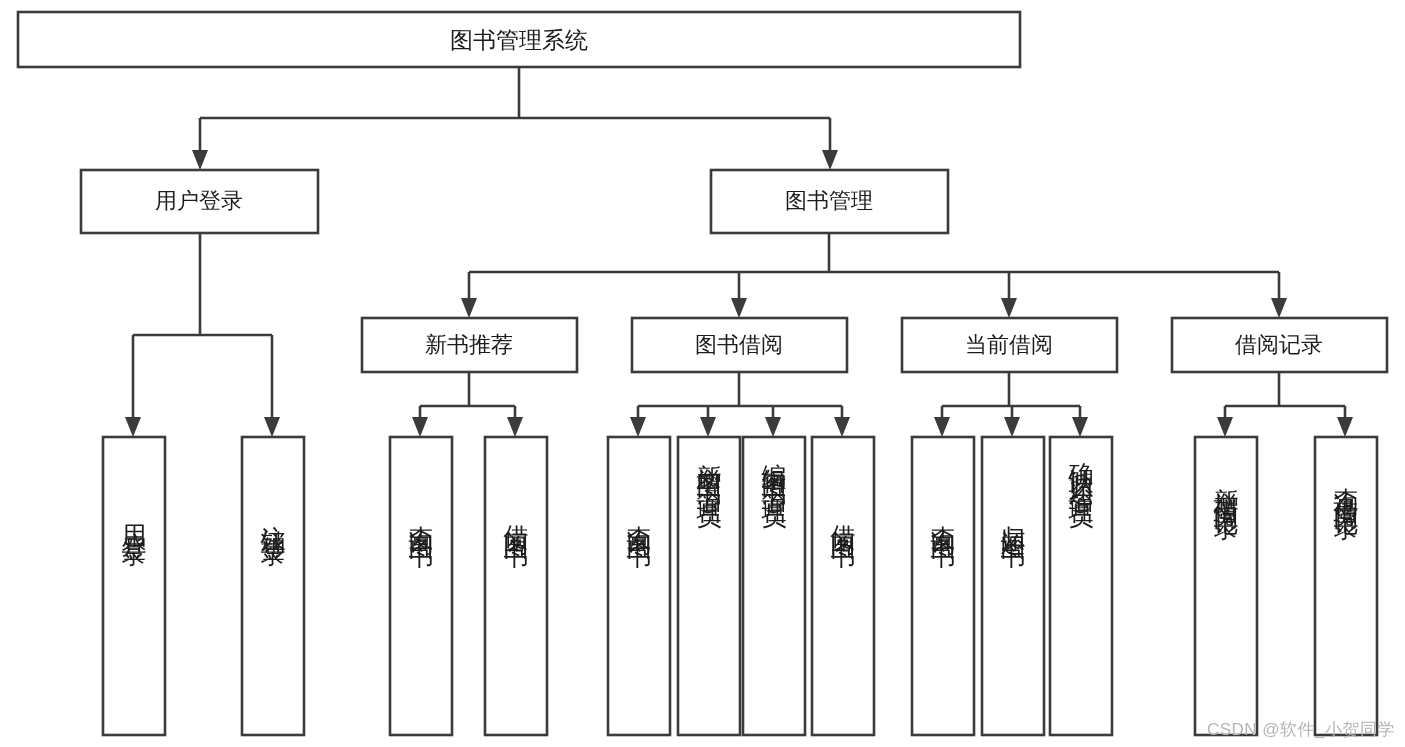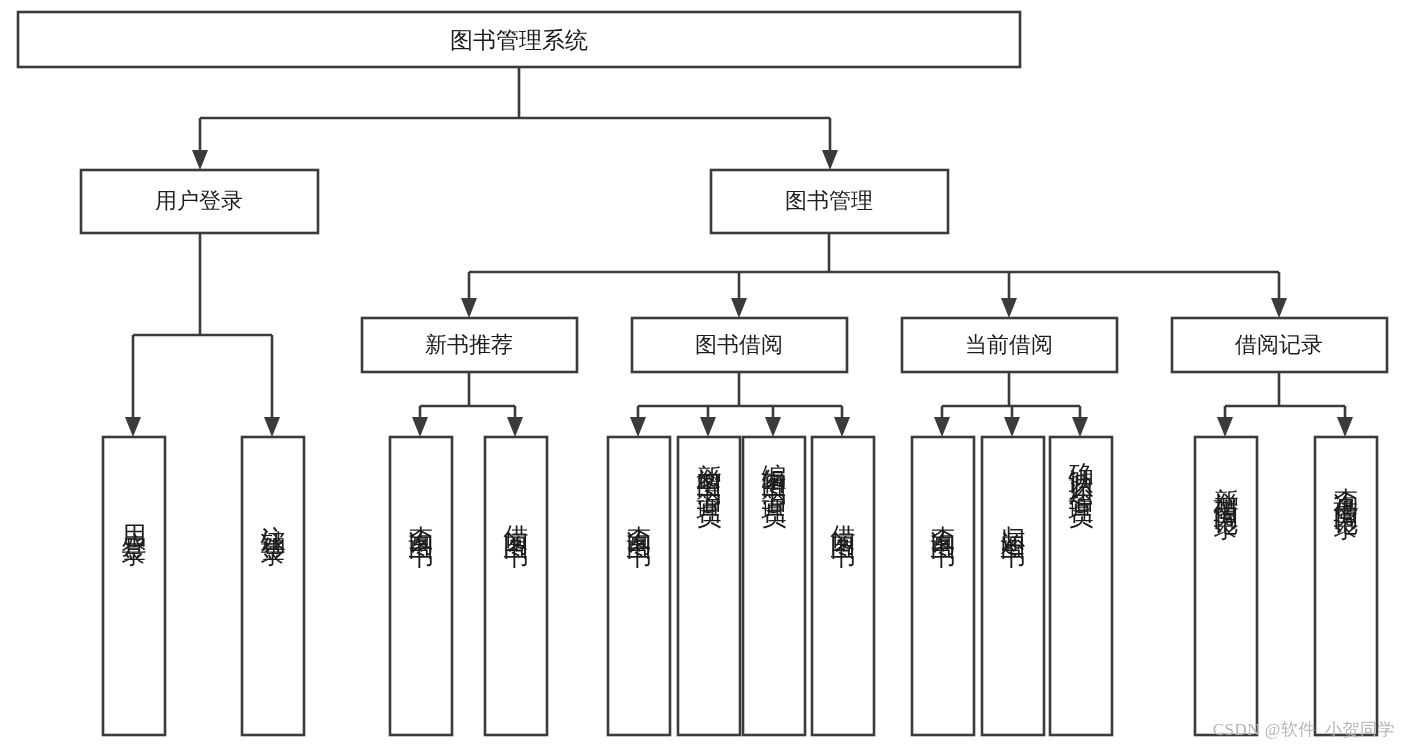--- a/index.html
+++ b/index.html
@@ -76,21 +76,21 @@
     font-size: 25px;
     line-height: 1;
     letter-spacing: 6px;
     color: #1c1c1c;
     white-space: nowrap;
   }
   .watermark {
     position: absolute;
     right: 10px;
     bottom: 6px;
-    font-family: Liberation Serif, serif;
+    font-family: Liberation Sans, sans-serif;
     font-size: 17px;
     color: #b5b5b5;
     letter-spacing: 0.5px;
     white-space: nowrap;
   }
 </style>
 </head>
 <body>
 
 <div id="diagram-root">

